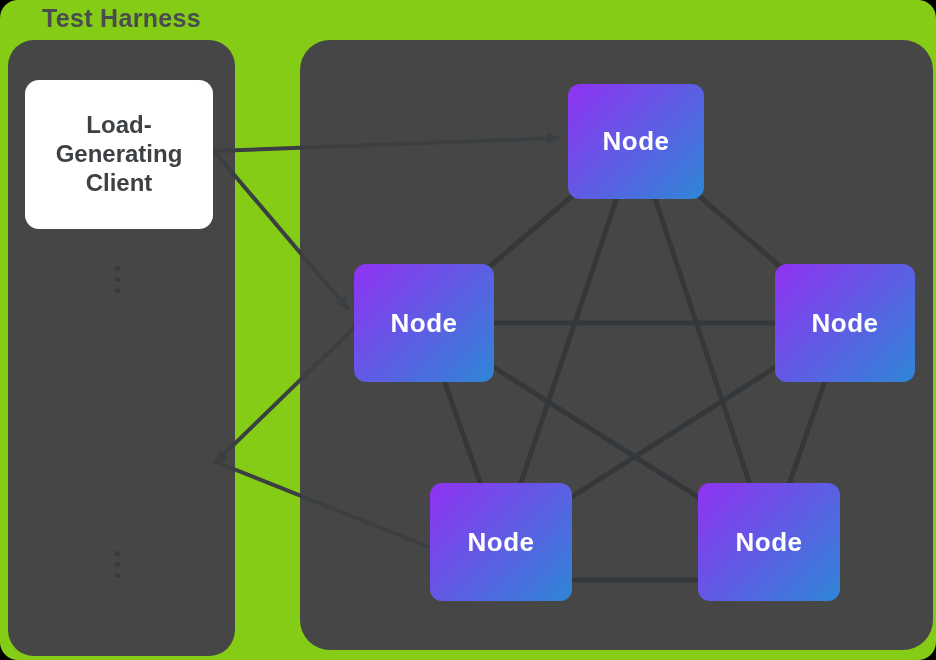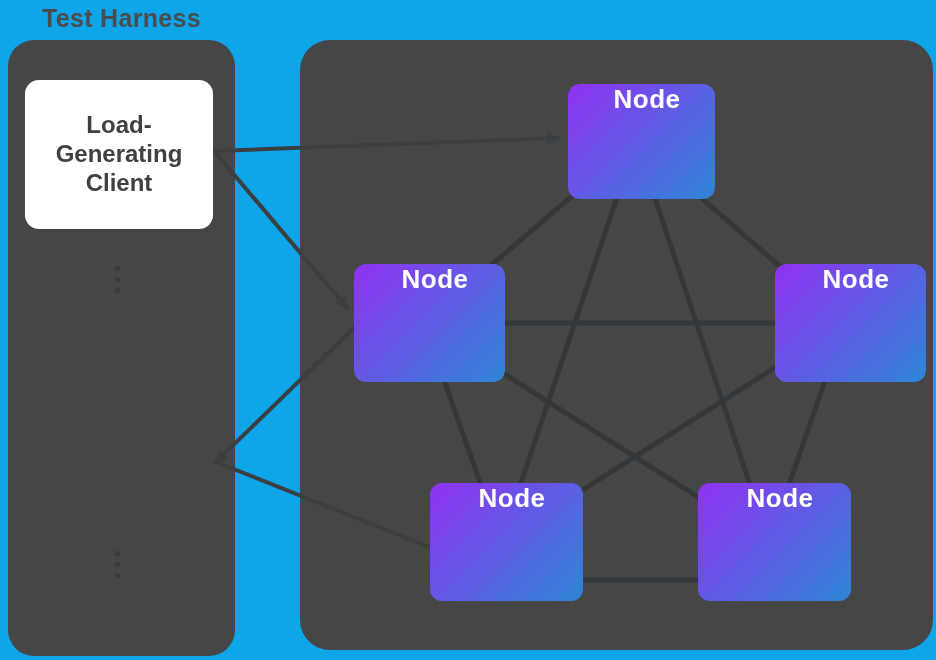--- a/index.html
+++ b/index.html
@@ -18,32 +18,32 @@
   .sut-title     { left:300px; width:633px; }
   #links { position:absolute; left:0; top:0; width:936px; height:660px; pointer-events:none; }
   .client {
     position:absolute; background:#ffffff; border-radius:14px; box-sizing:border-box;
     display:flex; align-items:center; justify-content:center; text-align:center;
     font-weight:bold; font-size:24px; line-height:1.2; color:#3e4144; padding:0 12px;
   }
   .load-client      { left:25px; top:80px;  width:188px; height:149px; }
   .observing-client { left:23px; top:403px; width:190px; height:124px; }
   .node {
-    position:absolute; border-radius:12px; display:flex; align-items:flex-start; justify-content:center;
-    color:#ffffff; font-weight:bold; font-size:26px; letter-spacing:0.5px;padding-left:11px;
+    position:absolute; border-radius:12px; display:flex; align-items:center; justify-content:center;
+    color:#ffffff; font-weight:bold; font-size:26px; letter-spacing:0.5px;
   }
   .ellipsis { position:absolute; display:flex; flex-direction:column; gap:6px; }
   .ellipsis i { width:5px; height:5px; border-radius:2px; background:#3a3a3a; display:block; }
   .ellipsis-1 { left:115px; top:266px; }
   .ellipsis-2 { left:115px; top:551px; }
 </style>
 </head>
 <body>
 
-<div class="stage" style="background: #0ea5e9;">
+<div class="stage" style="background: #84cc16; border-radius: 18px;">
   <div class="title harness-title">Test Harness</div>
 
   <div class="panel harness-panel" style="background: rgb(70, 70, 70);"></div>
   <div class="panel sut-panel" style="background: rgb(70, 70, 70);"></div>
 
   <svg id="links" viewBox="0 0 936 660">
       <defs>
         <marker id="ah" markerUnits="userSpaceOnUse" markerWidth="16" markerHeight="14" refX="12" refY="7" orient="auto">
           <path d="M1,1 L15,7 L1,13 Z" fill="#3b3f42"></path>
         </marker>

